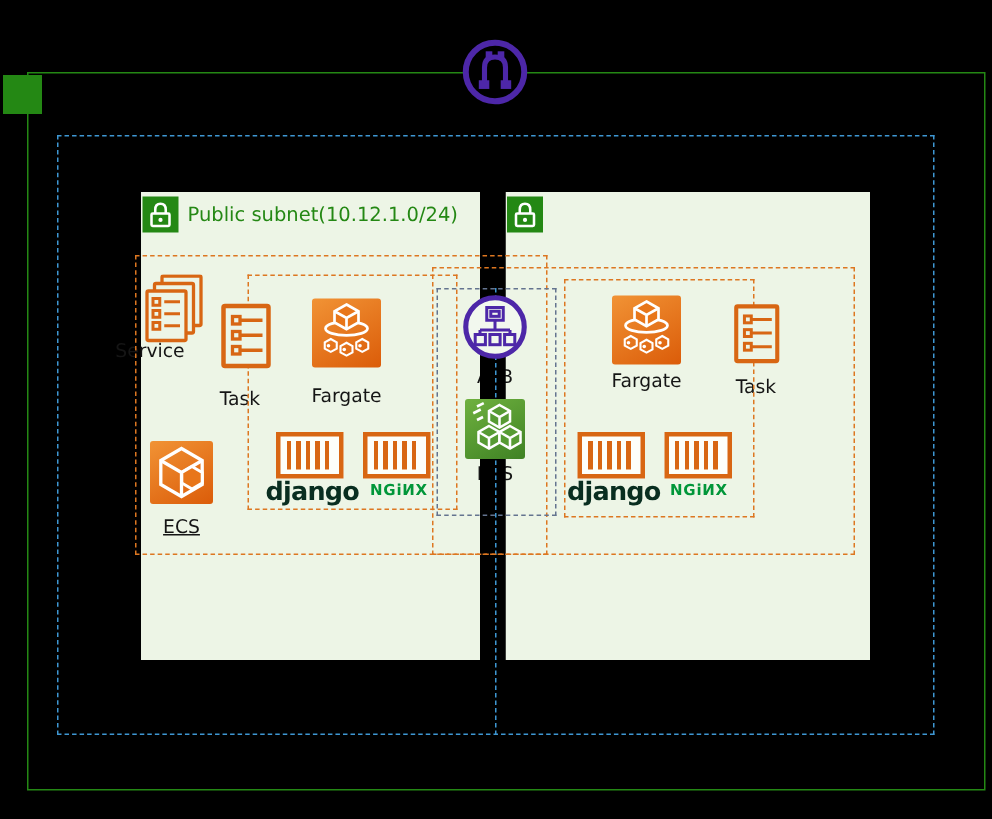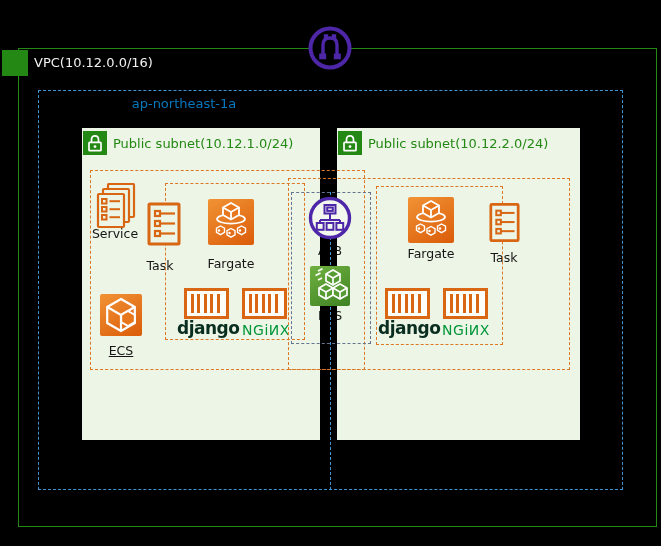--- a/index.html
+++ b/index.html
@@ -13,21 +13,21 @@
          font-family:"DejaVu Sans","Liberation Sans",sans-serif;}
   .abs{position:absolute;}
   .vpc-frame{left:18px;top:48px;width:639px;height:479px;border:1.5px solid var(--vpc-green);box-sizing:border-box;z-index:0;}
   .vpc-chip{left:2px;top:50px;width:26px;height:26px;background:var(--vpc-green);z-index:2;}
   .vpc-label{left:34px;top:55px;color:#f2f2f2;font-size:13px;z-index:2;white-space:nowrap;}
   .az-frame{left:38px;top:90px;width:585px;height:400px;border:1.4px dashed var(--az-border-blue);box-sizing:border-box;z-index:0;}
   .az-label{top:96px;color:var(--az-label-blue);font-size:13px;text-align:center;z-index:2;}
   .az-label.left{left:38px;width:292px;}
   .az-label.right{left:330px;width:293px;}
   .subnet{top:128px;height:312px;background:var(--subnet-fill);z-index:1;}
-  .subnet.left{left:82px;width:238px;}
+  .subnet.left{left:94px;width:238px;}
   .subnet.right{left:337px;width:243px;}
   .subnet-header{position:absolute;left:1px;top:1px;height:28px;display:flex;align-items:center;}
   .lock{width:24px;height:24px;background:var(--vpc-green);flex:0 0 auto;}
   .subnet-title{margin-left:6px;color:var(--subnet-text-green);font-size:13px;white-space:nowrap;}
   .icon-label{position:absolute;z-index:2;font-size:12.5px;color:#151515;text-align:center;white-space:nowrap;}
   .gap-stripe{left:320px;top:128px;width:17px;height:312px;background:var(--background);z-index:3;}
   .dashbox{box-sizing:border-box;z-index:4;}
   .cluster{border:1.5px dashed var(--cluster-border-orange);}
   .cluster.left{left:90px;top:170px;width:275px;height:200px;}
   .cluster.right{left:288px;top:178px;width:282px;height:192px;}
@@ -40,44 +40,42 @@
   .grad-orange{background:linear-gradient(150deg,#F19335 0%,#DB5C09 100%);border-radius:2px;}
   .grad-green{background:linear-gradient(150deg,#6FB13F 0%,#3F8224 100%);border-radius:2px;}
   .fargate{width:46px;height:46px;}
   .ecs{width:42px;height:42px;}
   .ebs{width:40px;height:40px;}
   .circle-icon{border-radius:50%;}
   .container-box{width:45px;height:31px;border:3px solid var(--icon-orange);background:#FDFEFA;box-sizing:border-box;}
   .container-box .stripes{position:absolute;left:4px;right:4px;top:3px;bottom:3px;
       background:repeating-linear-gradient(90deg,var(--icon-orange) 0 3px,transparent 3px 6.4px);}
   .django-label{font-weight:bold;font-size:17px;color:var(--django-green);letter-spacing:-0.5px;}
-  .nginx-label{font-weight:normal;font-size:14px;color:var(--nginx-green);letter-spacing:0.5px;}
+  .nginx-label{font-weight:bold;font-size:10px;color:var(--nginx-green);letter-spacing:0.5px;}
 </style>
 </head>
 <body>
 
 <div class="stage">
 
   <div class="abs vpc-frame"></div>
   <div class="abs vpc-chip"></div>
-  <div class="abs vpc-label">VPC(10.12.0.0/16)</div>
 
   <div class="abs icon" style="left:308px;top:26px;width:44px;height:44px;">
     <svg width="44" height="44" viewBox="0 0 44 44">
       <circle cx="22" cy="22" r="19.5" fill="#000000" stroke="#4D27A8" stroke-width="4"></circle>
       <path d="M15,31 V19 Q15,12 22,12 Q29,12 29,19 V31" fill="none" stroke="#4D27A8" stroke-width="3.4"></path>
       <rect x="15.8" y="8.2" width="4.4" height="4.4" fill="#4D27A8"></rect>
       <rect x="23.8" y="8.2" width="4.4" height="4.4" fill="#4D27A8"></rect>
       <rect x="11.2" y="27.5" width="7" height="5.8" fill="#4D27A8"></rect>
       <rect x="25.8" y="27.5" width="7" height="5.8" fill="#4D27A8"></rect>
     </svg>
   </div>
 
   <div class="abs az-frame"></div>
-  <div class="abs az-label left">ap-northeast-1a</div>
   <div class="abs az-divider"></div>
 
   <div class="abs subnet left">
     <div class="subnet-header">
       <div class="lock">
         <svg width="24" height="24" viewBox="0 0 24 24">
           <path d="M8.5,11.5 V8.8 C8.5,6 10,4.8 12,4.8 C14,4.8 15.5,6 15.5,8.8 V11.5" fill="none" stroke="#fff" stroke-width="1.7"></path>
           <rect x="6" y="11.3" width="12" height="8.4" rx="0.8" fill="none" stroke="#fff" stroke-width="1.7"></rect>
           <circle cx="12" cy="15.6" r="1.4" fill="#fff"></circle>
         </svg>
@@ -87,21 +85,20 @@
   </div>
   <div class="abs subnet right">
     <div class="subnet-header">
       <div class="lock">
         <svg width="24" height="24" viewBox="0 0 24 24">
           <path d="M8.5,11.5 V8.8 C8.5,6 10,4.8 12,4.8 C14,4.8 15.5,6 15.5,8.8 V11.5" fill="none" stroke="#fff" stroke-width="1.7"></path>
           <rect x="6" y="11.3" width="12" height="8.4" rx="0.8" fill="none" stroke="#fff" stroke-width="1.7"></rect>
           <circle cx="12" cy="15.6" r="1.4" fill="#fff"></circle>
         </svg>
       </div>
-      <span class="subnet-title">Public subnet(10.12.2.0/24)</span>
     </div>
   </div>
 
   <div class="icon-label" style="left:310px;top:243px;width:40px;">ALB</div>
   <div class="icon-label" style="left:310px;top:308px;width:40px;">EBS</div>
 
   <div class="abs gap-stripe"></div>
 
   <div class="abs dashbox cluster left"></div>
   <div class="abs dashbox cluster right"></div>
@@ -119,21 +116,21 @@
       <g stroke="#D86613" stroke-width="2" fill="none">
         <rect x="6" y="16" width="4.5" height="4.5"></rect>
           <line x1="13.5" y1="18.2" x2="24" y2="18.2"></line>
         <rect x="6" y="24" width="4.5" height="4.5"></rect>
           <line x1="13.5" y1="26.2" x2="24" y2="26.2"></line>
         <rect x="6" y="32" width="4.5" height="4.5"></rect>
           <line x1="13.5" y1="34.2" x2="24" y2="34.2"></line>
       </g>
     </svg>
   </div>
-  <div class="icon-label" style="left:85px;top:226px;width:60px;text-align:center;">Service</div>
+  <div class="icon-label" style="left:70px;top:226px;width:60px;text-align:center;">Service</div>
 
   <div class="abs icon" style="left:147px;top:202px;">
     <svg width="34" height="44" viewBox="0 0 34 44">
       <rect x="2" y="2" width="30" height="40" rx="1" fill="#EDF5E6" stroke="#D86613" stroke-width="3"></rect>
       <g stroke="#D86613" stroke-width="2.2" fill="none">
         <rect x="8" y="9" width="5" height="5"></rect>
           <line x1="13" y1="11.5" x2="28" y2="11.5"></line>
         <rect x="8" y="19" width="5" height="5"></rect>
           <line x1="13" y1="21.5" x2="28" y2="21.5"></line>
         <rect x="8" y="29" width="5" height="5"></rect>

